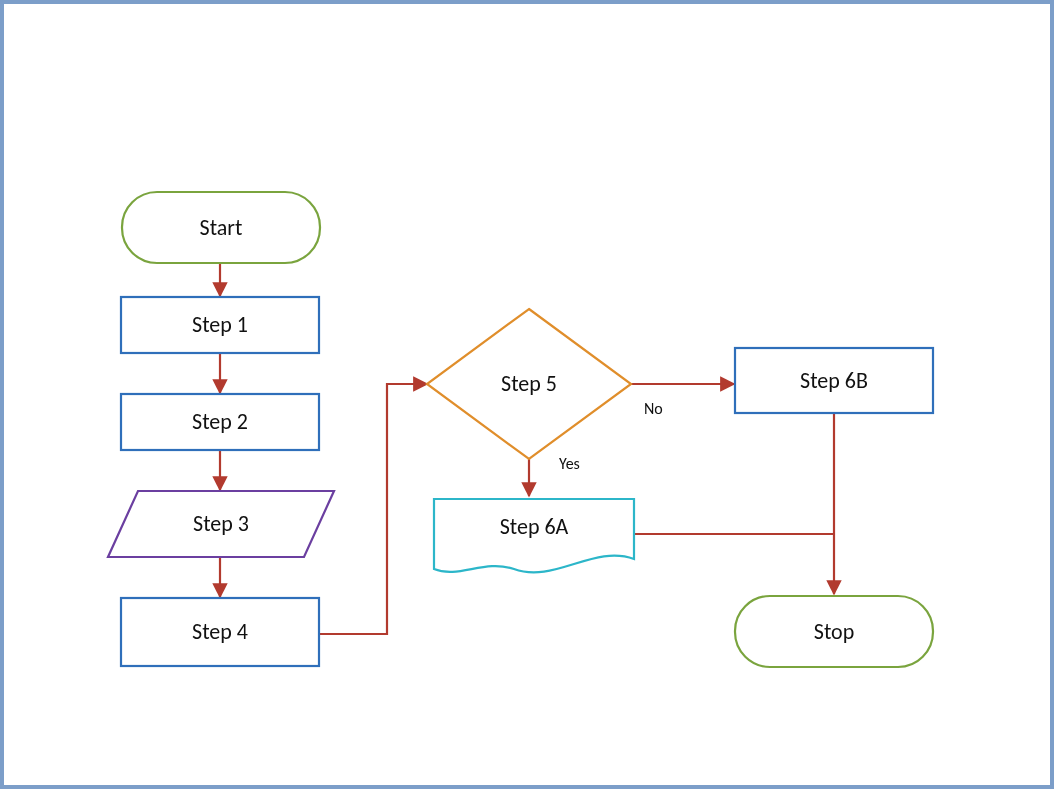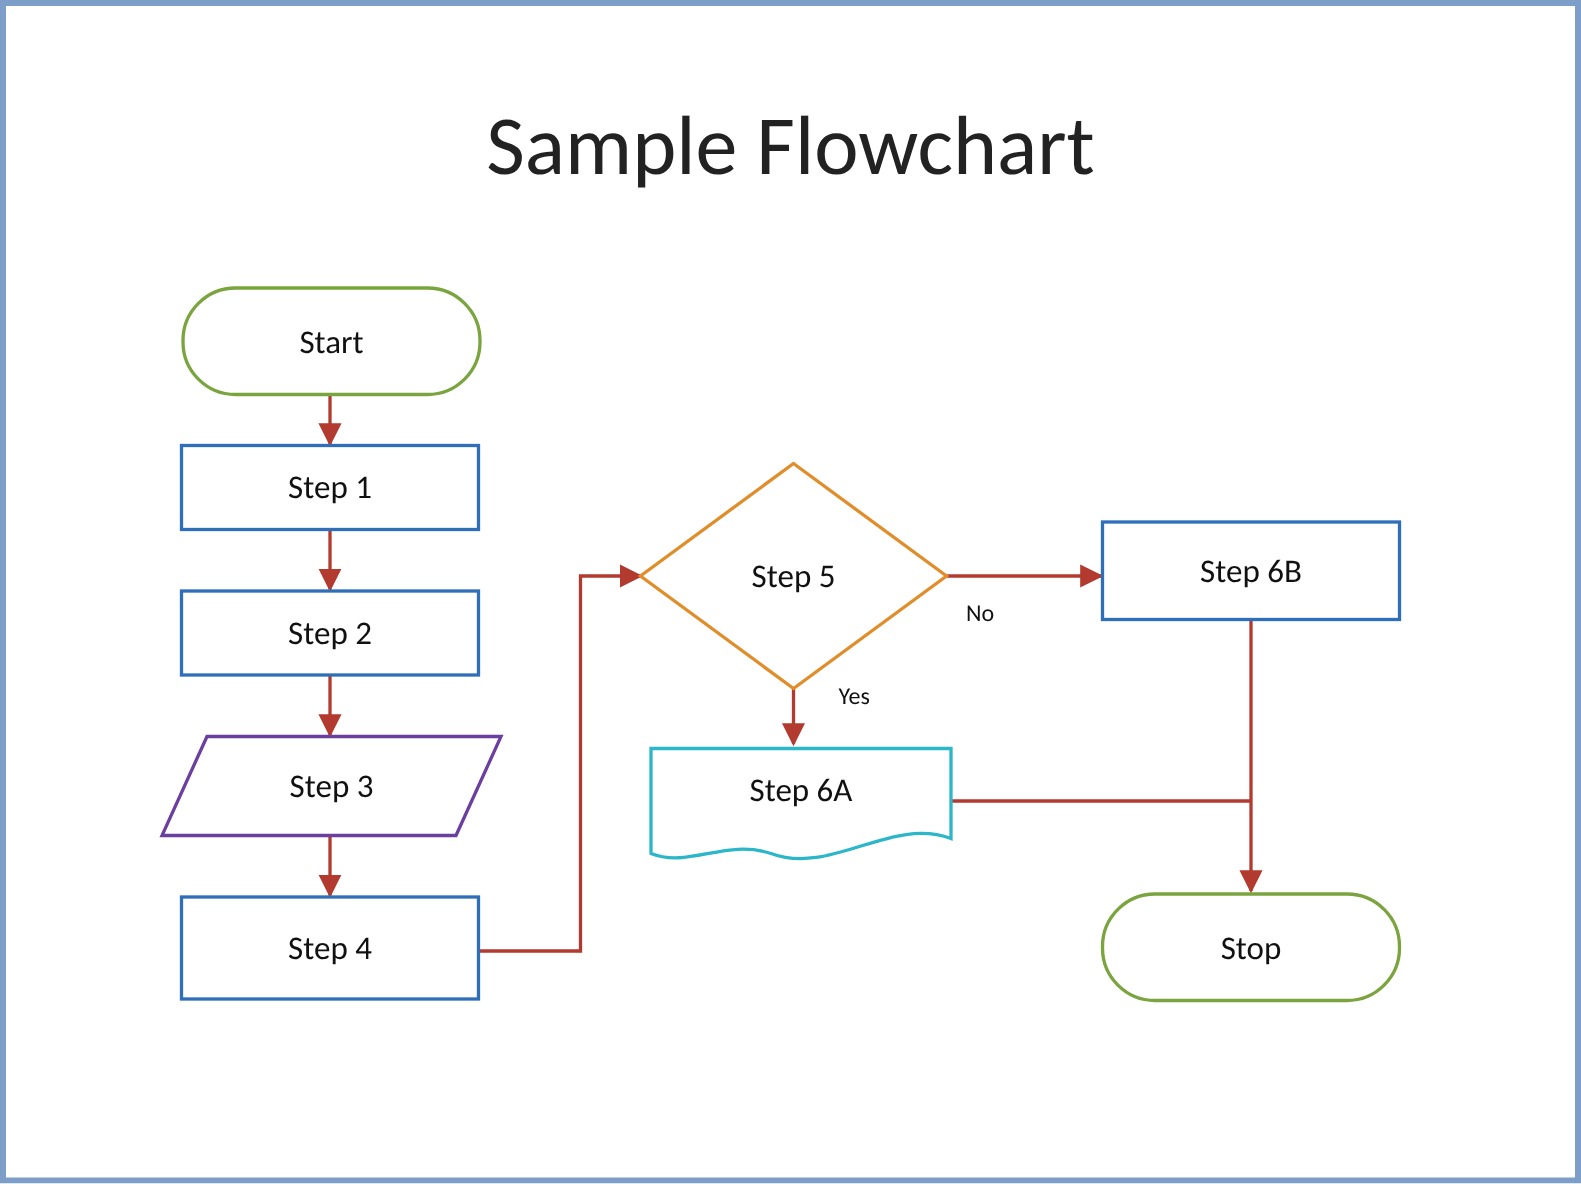--- a/index.html
+++ b/index.html
@@ -43,21 +43,20 @@
   .edge-label {
     font-family: Calibri, "Segoe UI", Arial, sans-serif;
     font-size: 16px;
     fill: #111;
   }
 </style>
 </head>
 <body>
 
 <div class="frame">
-  <div class="title">Sample Flowchart</div>
 
   <svg width="1046" height="781">
     <defs>
       <marker id="arrow" viewBox="0 0 10 10" refX="9" refY="5" markerWidth="7" markerHeight="7" orient="auto-start-reverse">
         <path d="M 0 0 L 10 5 L 0 10 z" fill="#b23a2e"></path>
       </marker>
     </defs>
 
     <g stroke="#b23a2e" stroke-width="2.2" fill="none">
       <line x1="216" y1="259" x2="216" y2="292" marker-end="url(#arrow)"></line>

